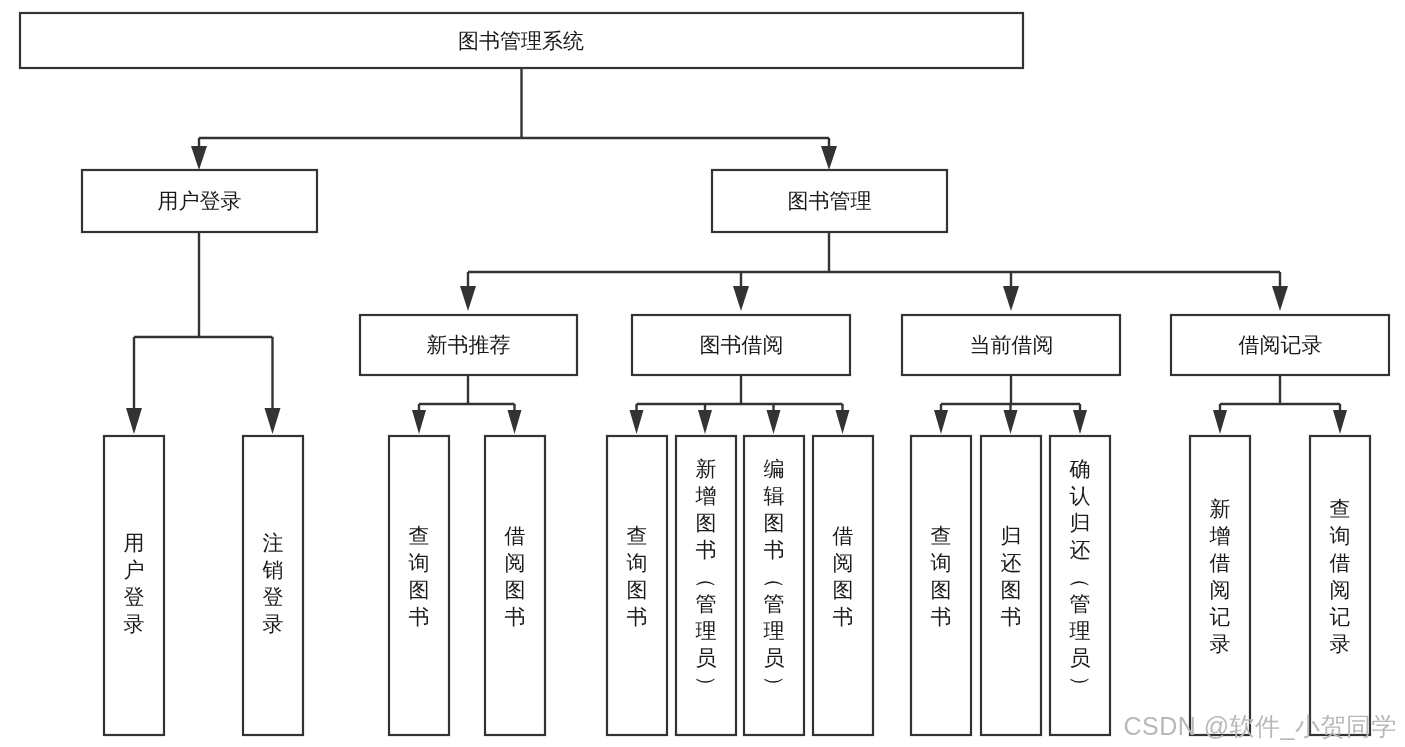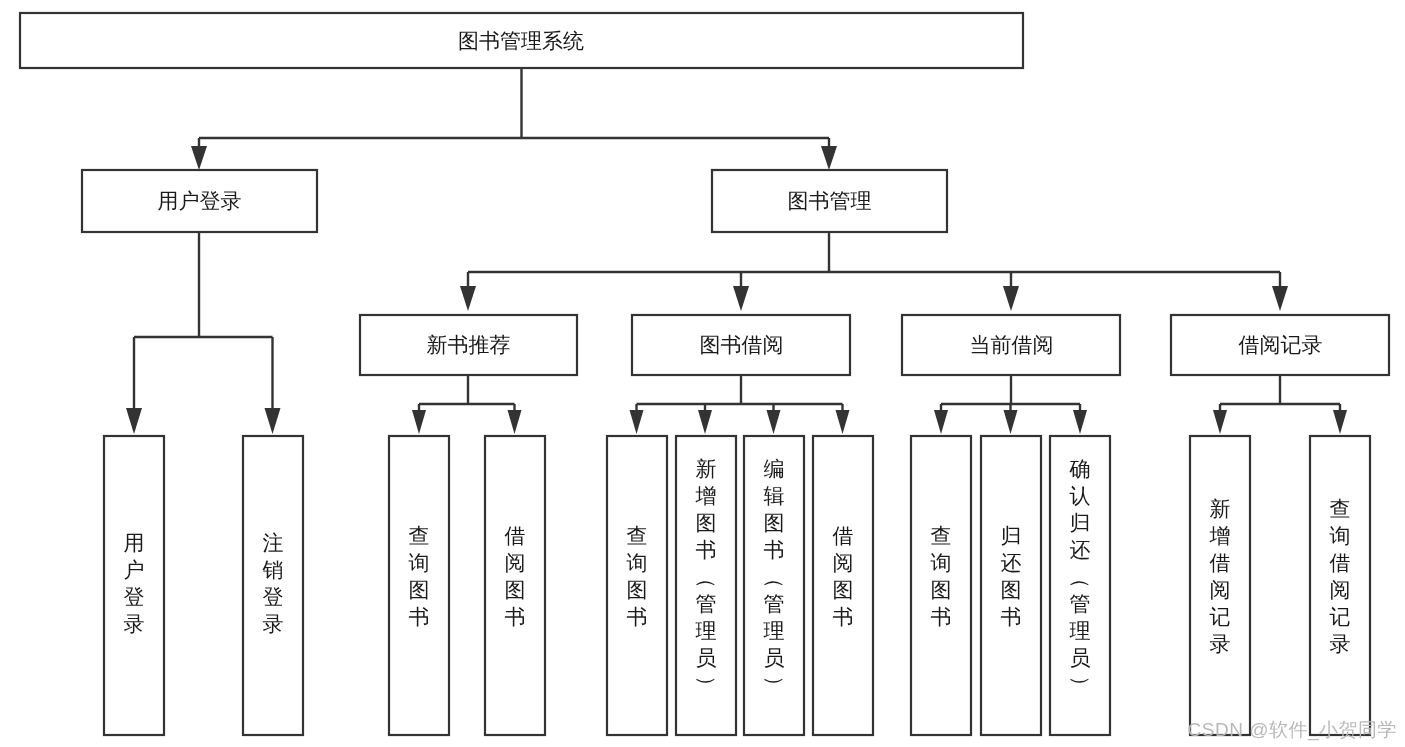--- a/index.html
+++ b/index.html
@@ -53,21 +53,21 @@
     font-family: "Liberation Sans", "DejaVu Sans", sans-serif;
     fill: #1a1a1a;
     font-size: 21px;
     text-anchor: middle;
   }
   .watermark {
     position: absolute;
     right: 8px;
     bottom: 4px;
     font-family: "Liberation Sans", "DejaVu Sans", sans-serif;
-    font-size: 19px;
+    font-size: 25px;
     color: #b8b8b8;
     letter-spacing: 0.5px;
     white-space: nowrap;
     pointer-events: none;
   }
 </style>
 </head>
 <body>
 
 <div id="diagram-root">

